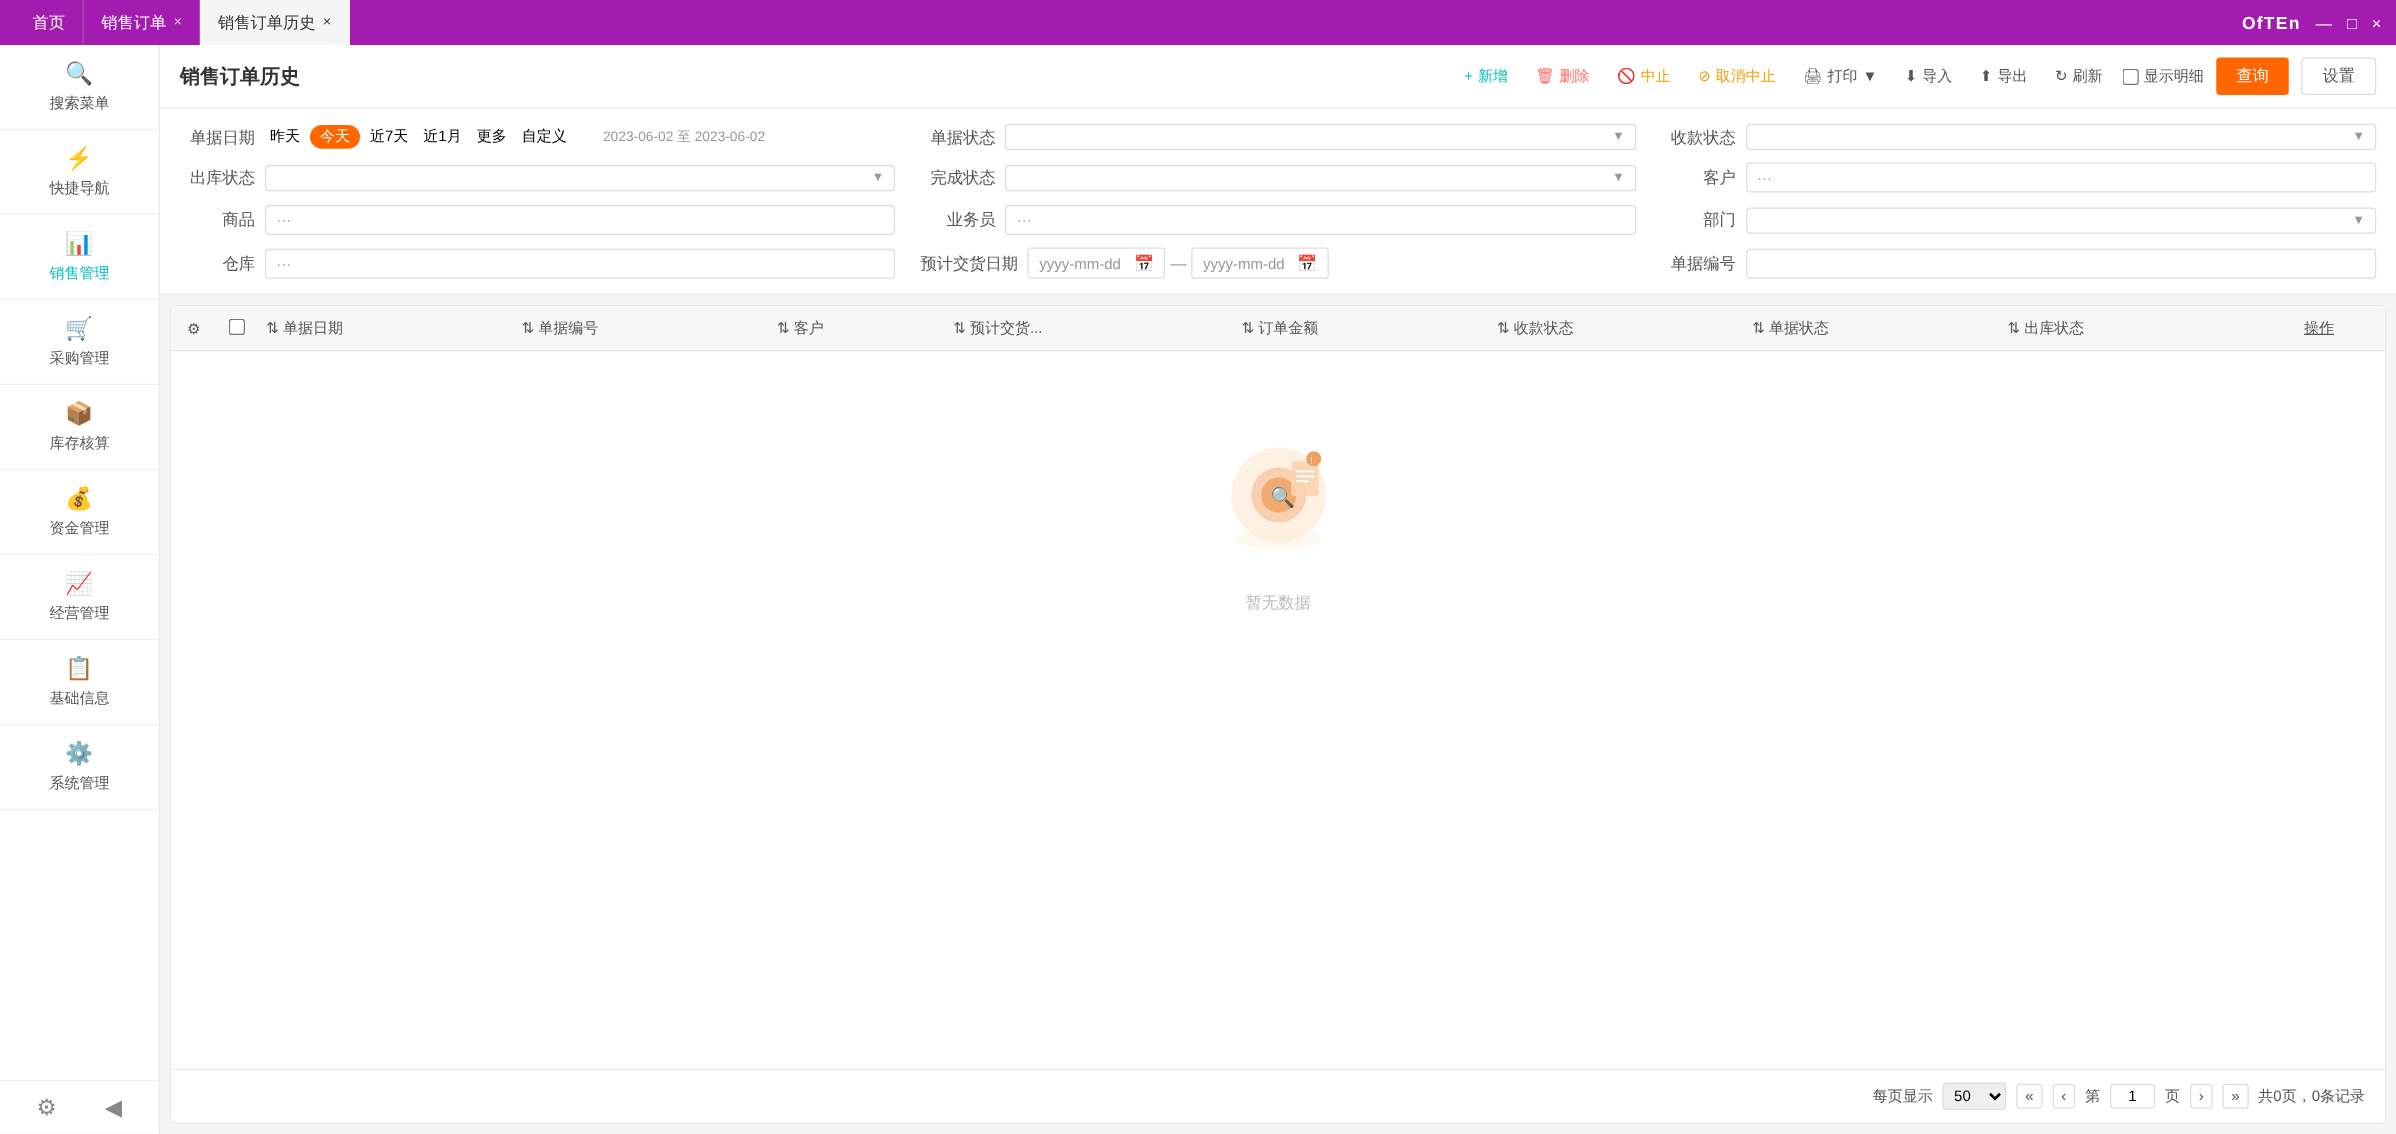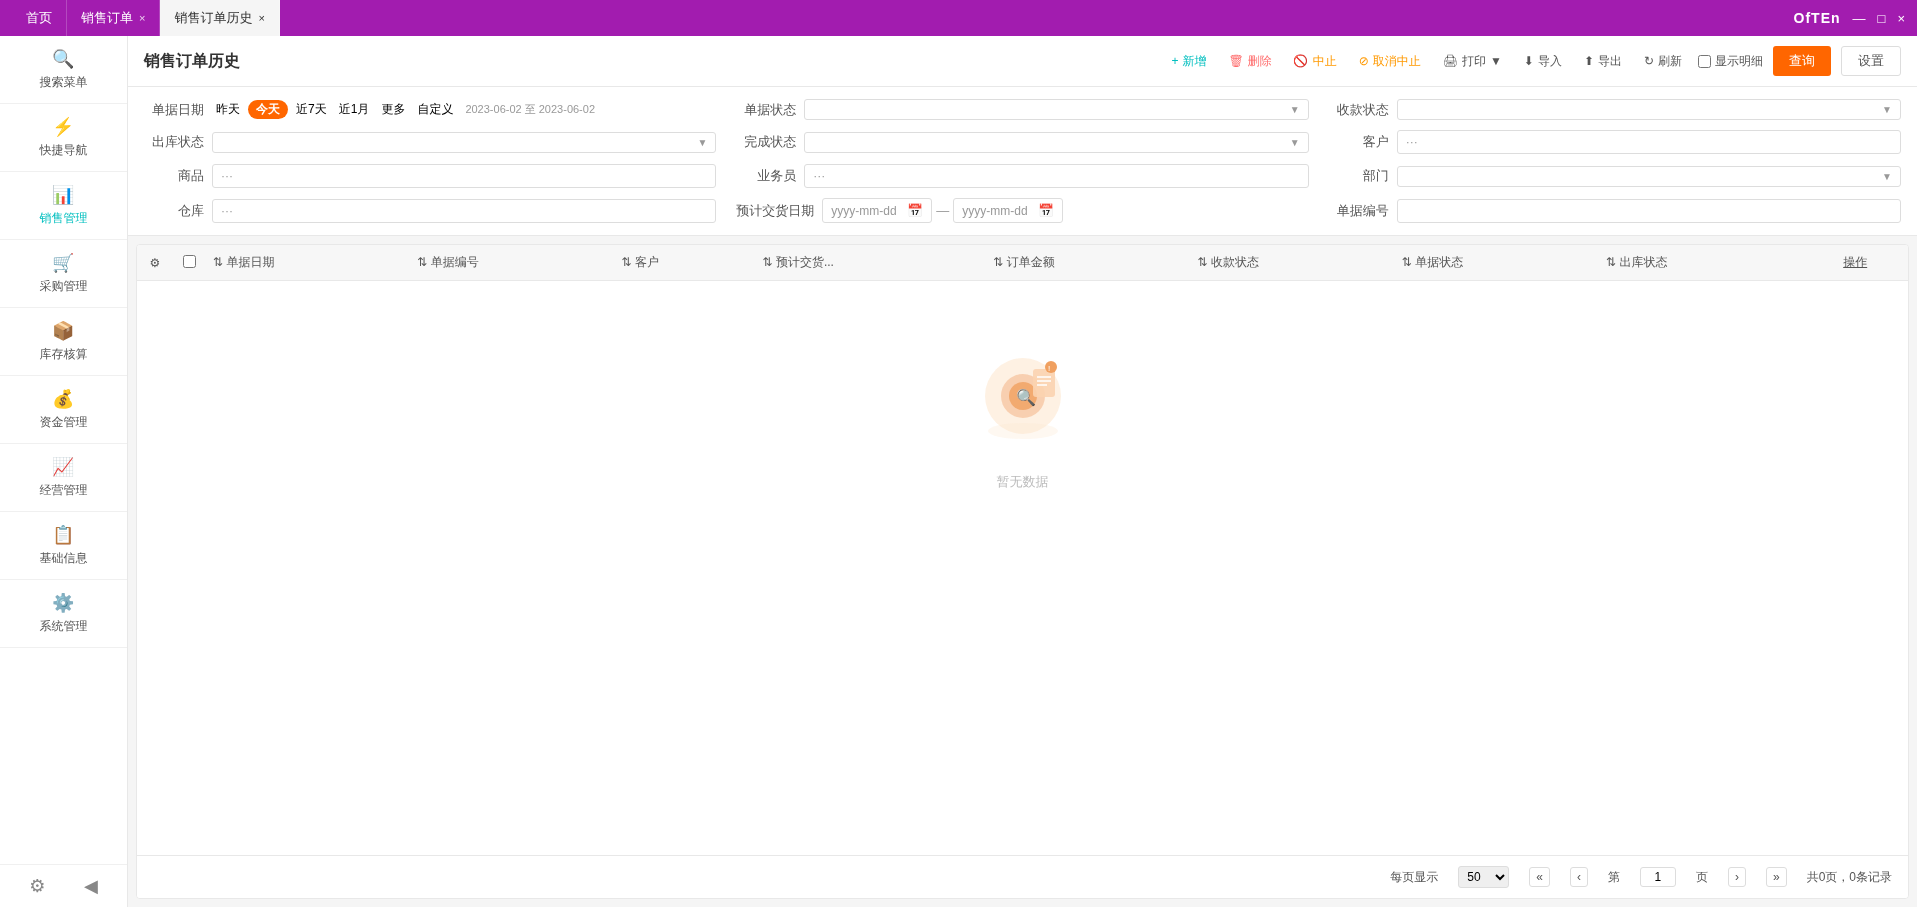--- a/index.html
+++ b/index.html
@@ -59,42 +59,42 @@
     .filter-select-wrap .arrow { color: #999; font-size: 10px; }
     .filter-ellipsis { flex: 1; border: 1px solid #ddd; border-radius: 3px; padding: 4px 8px; font-size: 12px; color: #999; background: #fff; min-width: 0; display: flex; align-items: center; cursor: pointer; }
     .date-range { display: flex; align-items: center; gap: 4px; flex: 1; }
     .date-input { border: 1px solid #ddd; border-radius: 3px; padding: 4px 8px; font-size: 12px; color: #999; width: 110px; display: flex; align-items: center; justify-content: space-between; cursor: pointer; }
     .date-input .cal-icon { color: #ff8c00; font-size: 13px; }
     .date-sep { color: #999; }
 
     
     .date-quick { display: flex; align-items: center; gap: 4px; }
     .date-quick-btn { font-size: 12px; color: #000000; cursor: pointer; padding: 1px 4px; border-radius: 2px; }
-    .date-quick-btn.active { background: #ff6600; color: #fff; border-radius: 10px; padding: 1px 8px; font-weight: bold; }
-    .date-sub { font-size: 11px; color: #999; margin-left: 0; }
+    .date-quick-btn.active { background: #ff6600; color: #fff; border-radius: 10px; padding: 1px 8px; }
+    .date-sub { font-size: 11px; color: #999; margin-left: 17px; }
 
     
     .collapse-row { text-align: center; padding: 4px 0; cursor: pointer; color: #00bfbf; font-size: 12px; }
 
     
     .table-area { flex: 1; background: #fff; overflow: auto; margin: 8px; border-radius: 4px; border: 1px solid #e8e8e8; display: flex; flex-direction: column; }
     .table-wrapper { overflow: auto; flex: 1; }
     table { width: 100%; border-collapse: collapse; font-size: 12px; }
     thead tr { background: #f7f7f7; }
     th { padding: 9px 8px; text-align: left; color: #555; font-weight: normal; border-bottom: 1px solid #e8e8e8; white-space: nowrap; }
     th.check-col { width: 32px; text-align: center; }
     th.setting-col { width: 36px; text-align: center; }
     th.action-col { text-align: center; text-decoration: underline; }
 
     
     .empty-state { flex: 1; display: flex; flex-direction: column; align-items: center; justify-content: center; padding: 60px 0; }
     .empty-text { color: #bbb; font-size: 13px; }
 
     
-    .pagination { display: flex; align-items: center; justify-content: flex-end; padding: 10px 16px; border-top: 1px solid #e8e8e8; background: #fff; flex-shrink: 0; gap: 20px; font-size: 12px; color: #555; }
+    .pagination { display: flex; align-items: center; justify-content: flex-end; padding: 10px 16px; border-top: 1px solid #e8e8e8; background: #fff; flex-shrink: 0; gap: 8px; font-size: 12px; color: #555; }
     .page-size-select { border: 1px solid #ddd; border-radius: 3px; padding: 2px 4px; font-size: 12px; }
     .page-btn { border: 1px solid #ddd; border-radius: 3px; padding: 2px 6px; background: #fff; cursor: pointer; color: #555; font-size: 12px; }
     .page-input { border: 1px solid #ddd; border-radius: 3px; padding: 2px 4px; font-size: 12px; width: 36px; text-align: center; }
 
     
     .empty-svg-wrap { width: 120px; height: 120px; margin-bottom: 12px; }
   </style>
 </head>
 <body>
 

